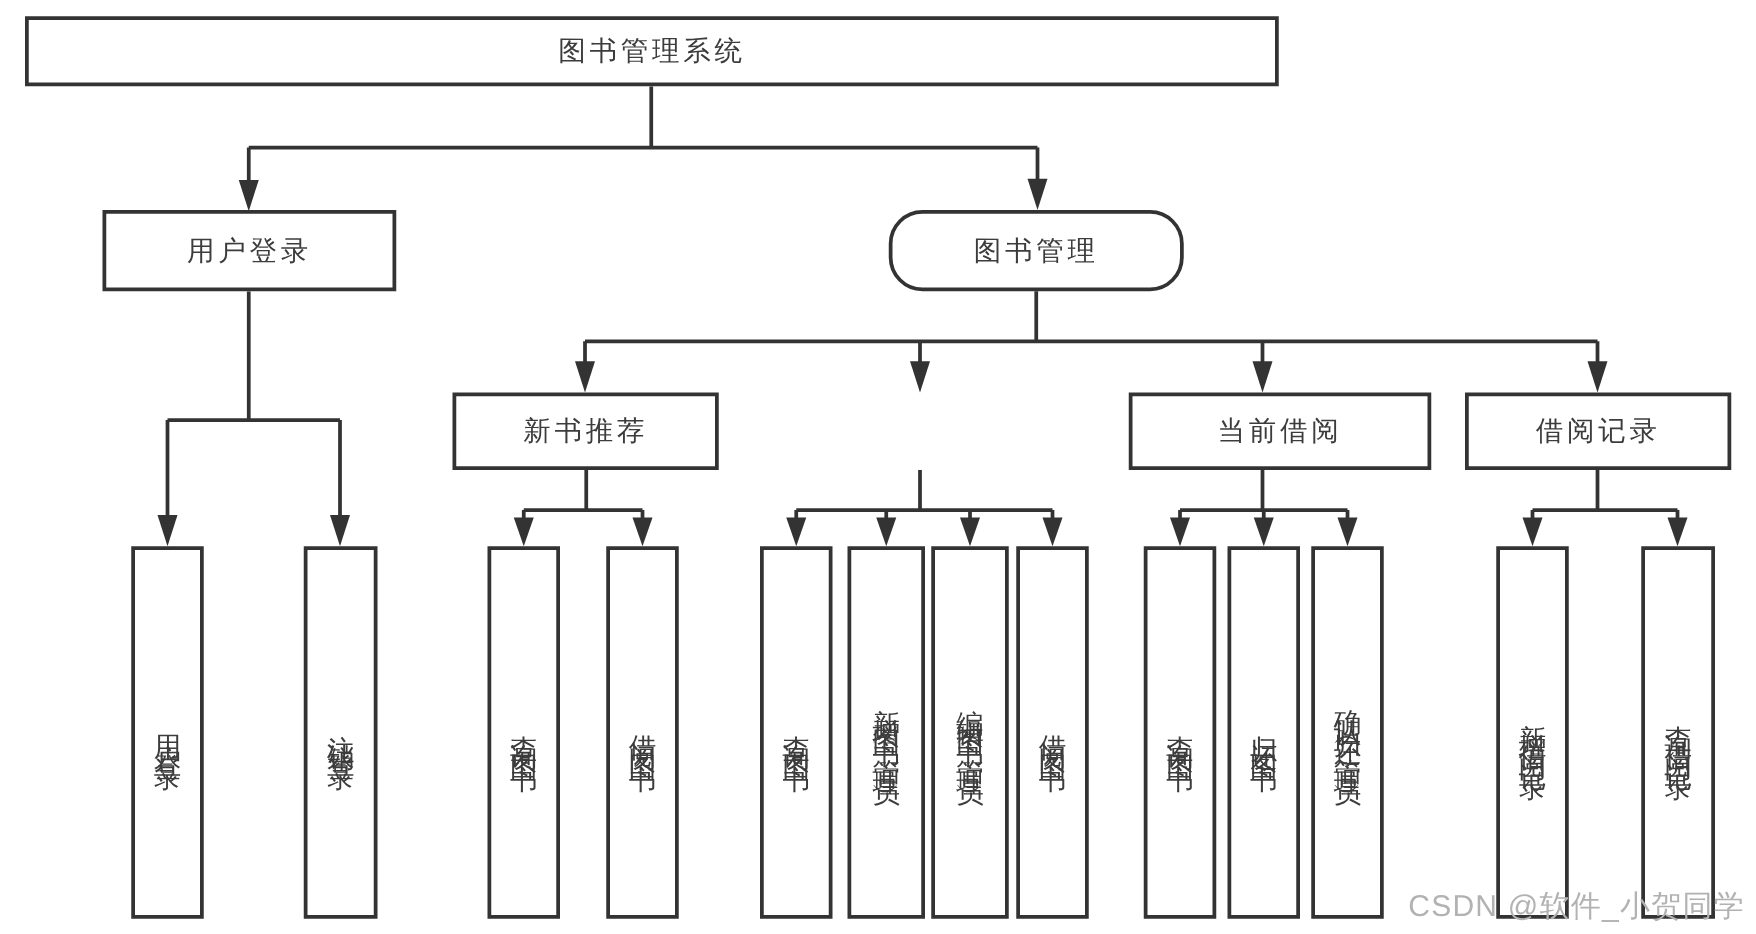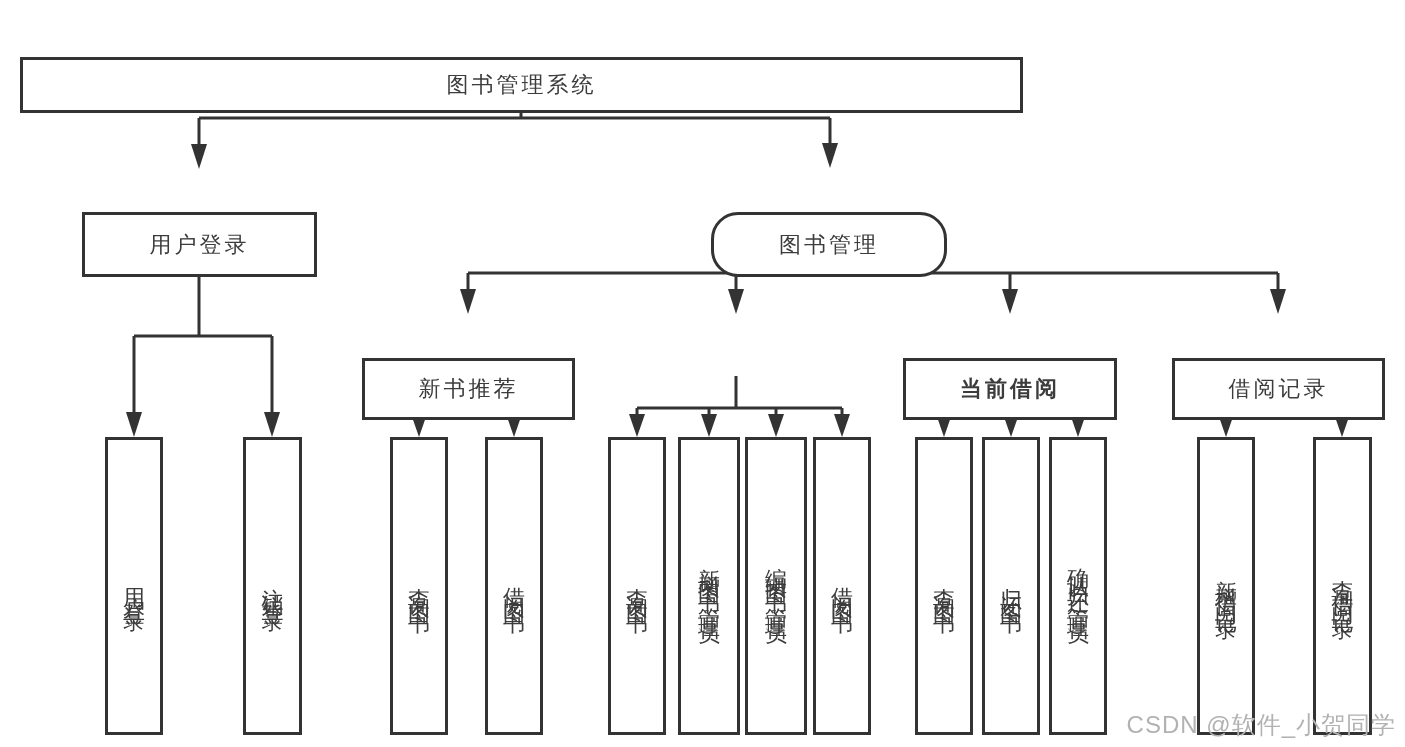--- a/index.html
+++ b/index.html
@@ -35,21 +35,20 @@
     box-sizing: border-box;
     border: 3px solid #333333;
     background: #ffffff;
     display: flex;
     align-items: center;
     justify-content: center;
     color: #3c3c3c;
     font-size: 22px;
     letter-spacing: 3px;
     white-space: nowrap;
-    margin-top: 44px;
   }
   .vbox {
     position: absolute;
     box-sizing: border-box;
     border: 3px solid #333333;
     background: #ffffff;
     top: 437px;
     height: 298px;
     display: flex;
     align-items: center;
@@ -162,21 +161,21 @@
   <div class="hbox" style="left:82px; top:168px; width:235px; height:65px;">
     <span>用户登录</span>
   </div>
   <div class="hbox" style="left:711px; top:168px; width:236px; height:65px;border-radius:27px;">
     <span>图书管理</span>
   </div>
 
   <div class="hbox" style="left:362px; top:314px; width:213px; height:62px;font-family:Liberation Mono, monospace;">
     <span>新书推荐</span>
   </div>
-  <div class="hbox" style="left:903px; top:314px; width:214px; height:62px;font-weight:bold;">
+  <div class="hbox" style="left:903px; top:314px; width:242px; height:62px;">
     <span>当前借阅</span>
   </div>
   <div class="hbox" style="left:1172px; top:314px; width:213px; height:62px;">
     <span>借阅记录</span>
   </div>
 
   <div class="vbox" style="left:105px; width:58px;">
     <span class="vtext">用户登录</span>
   </div>
   <div class="vbox" style="left:243px; width:59px;">

